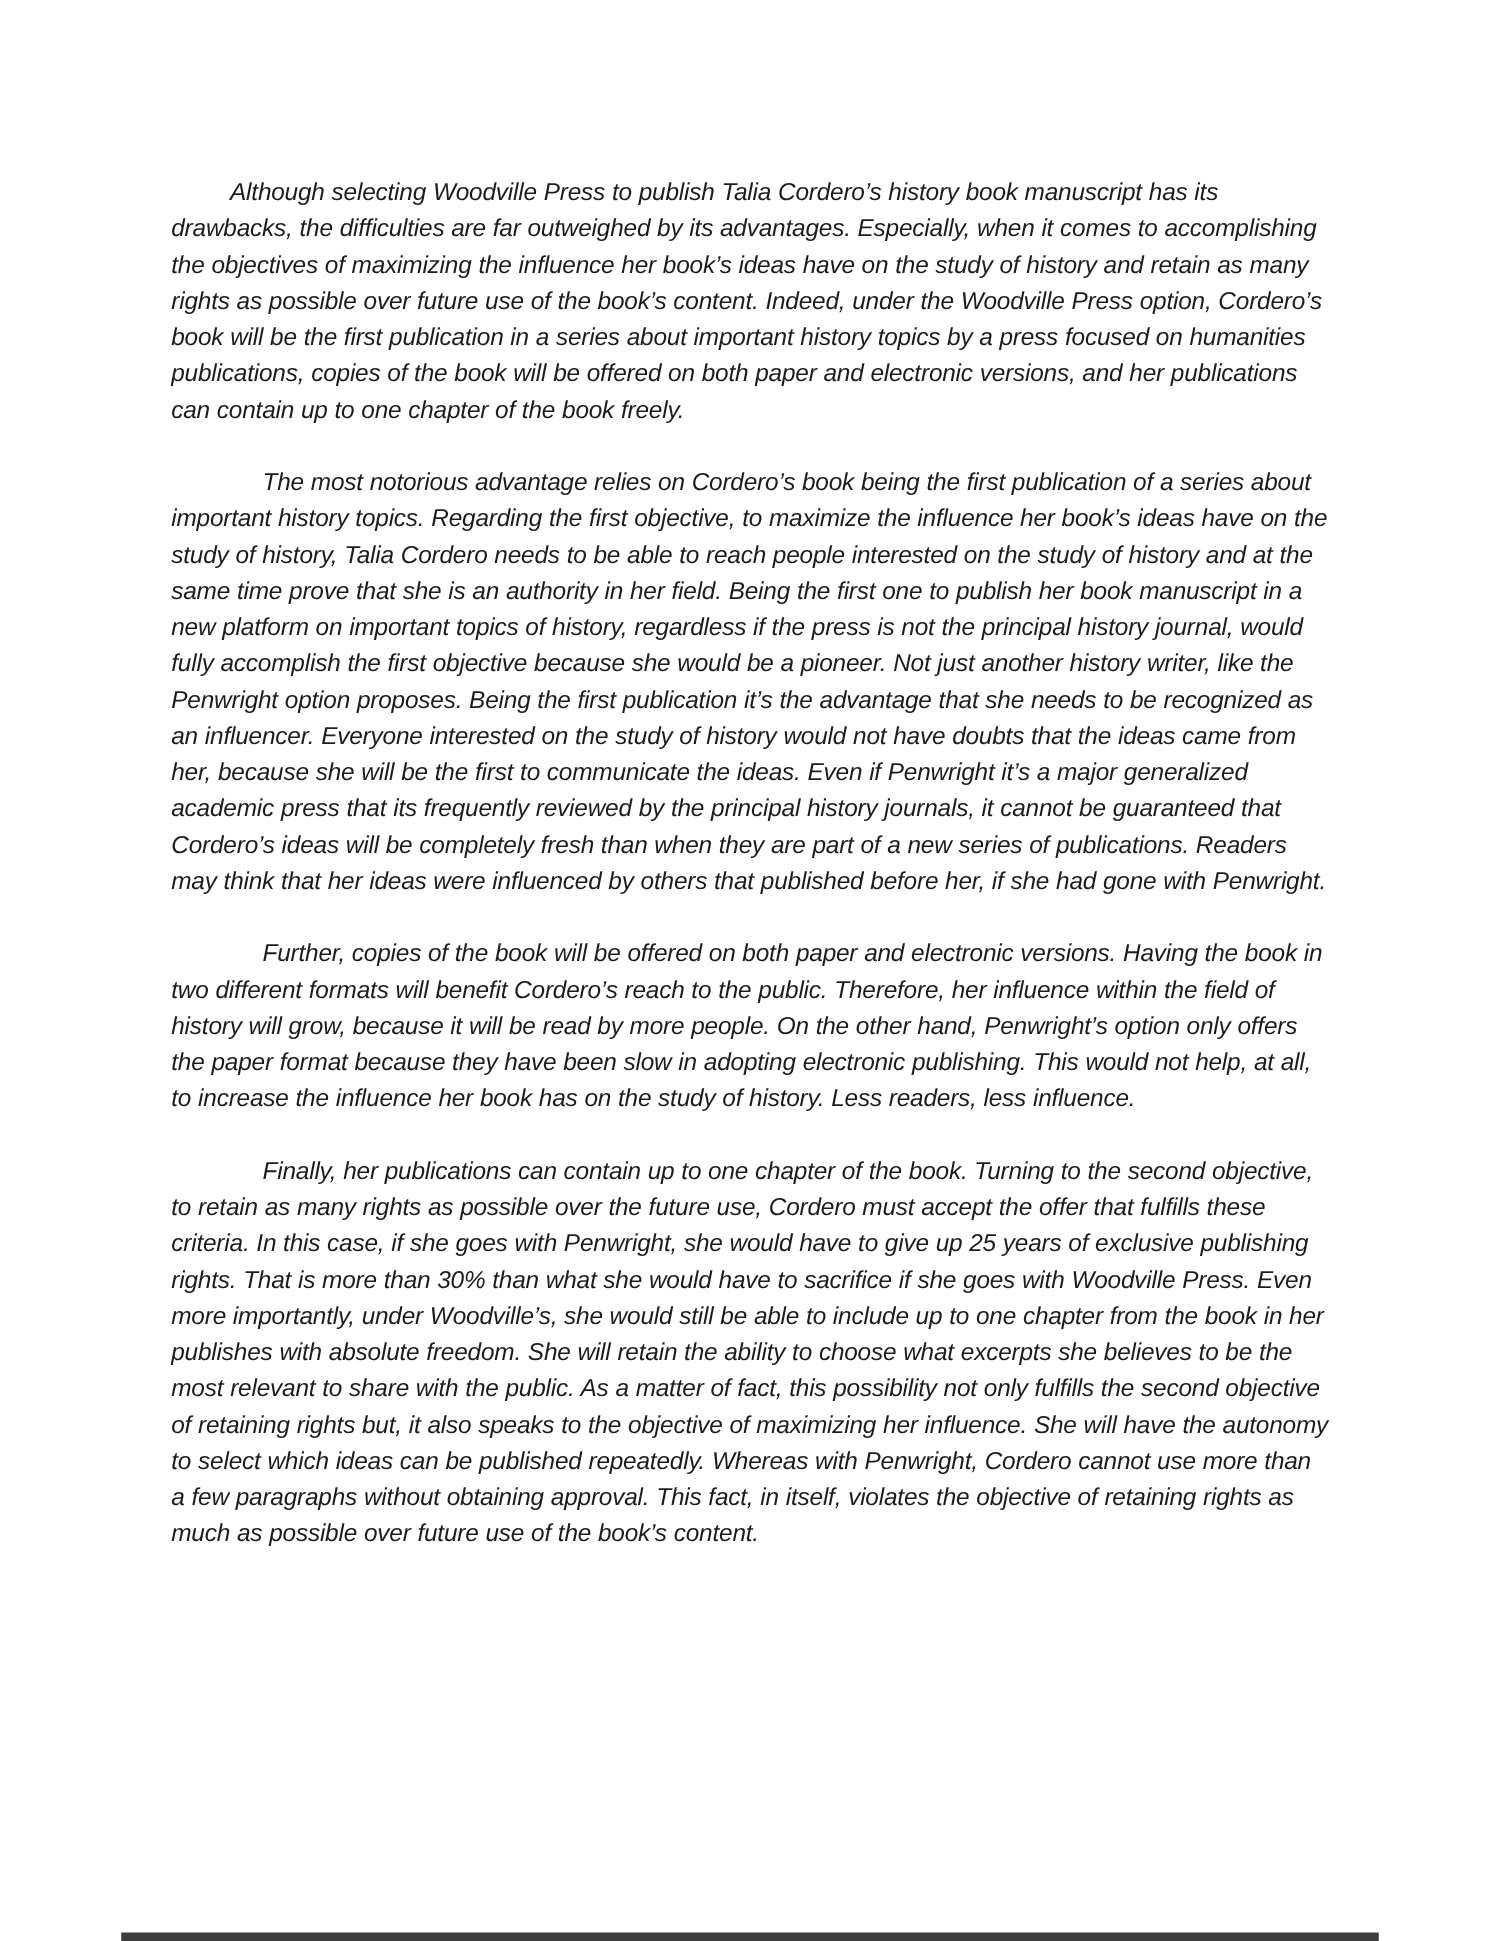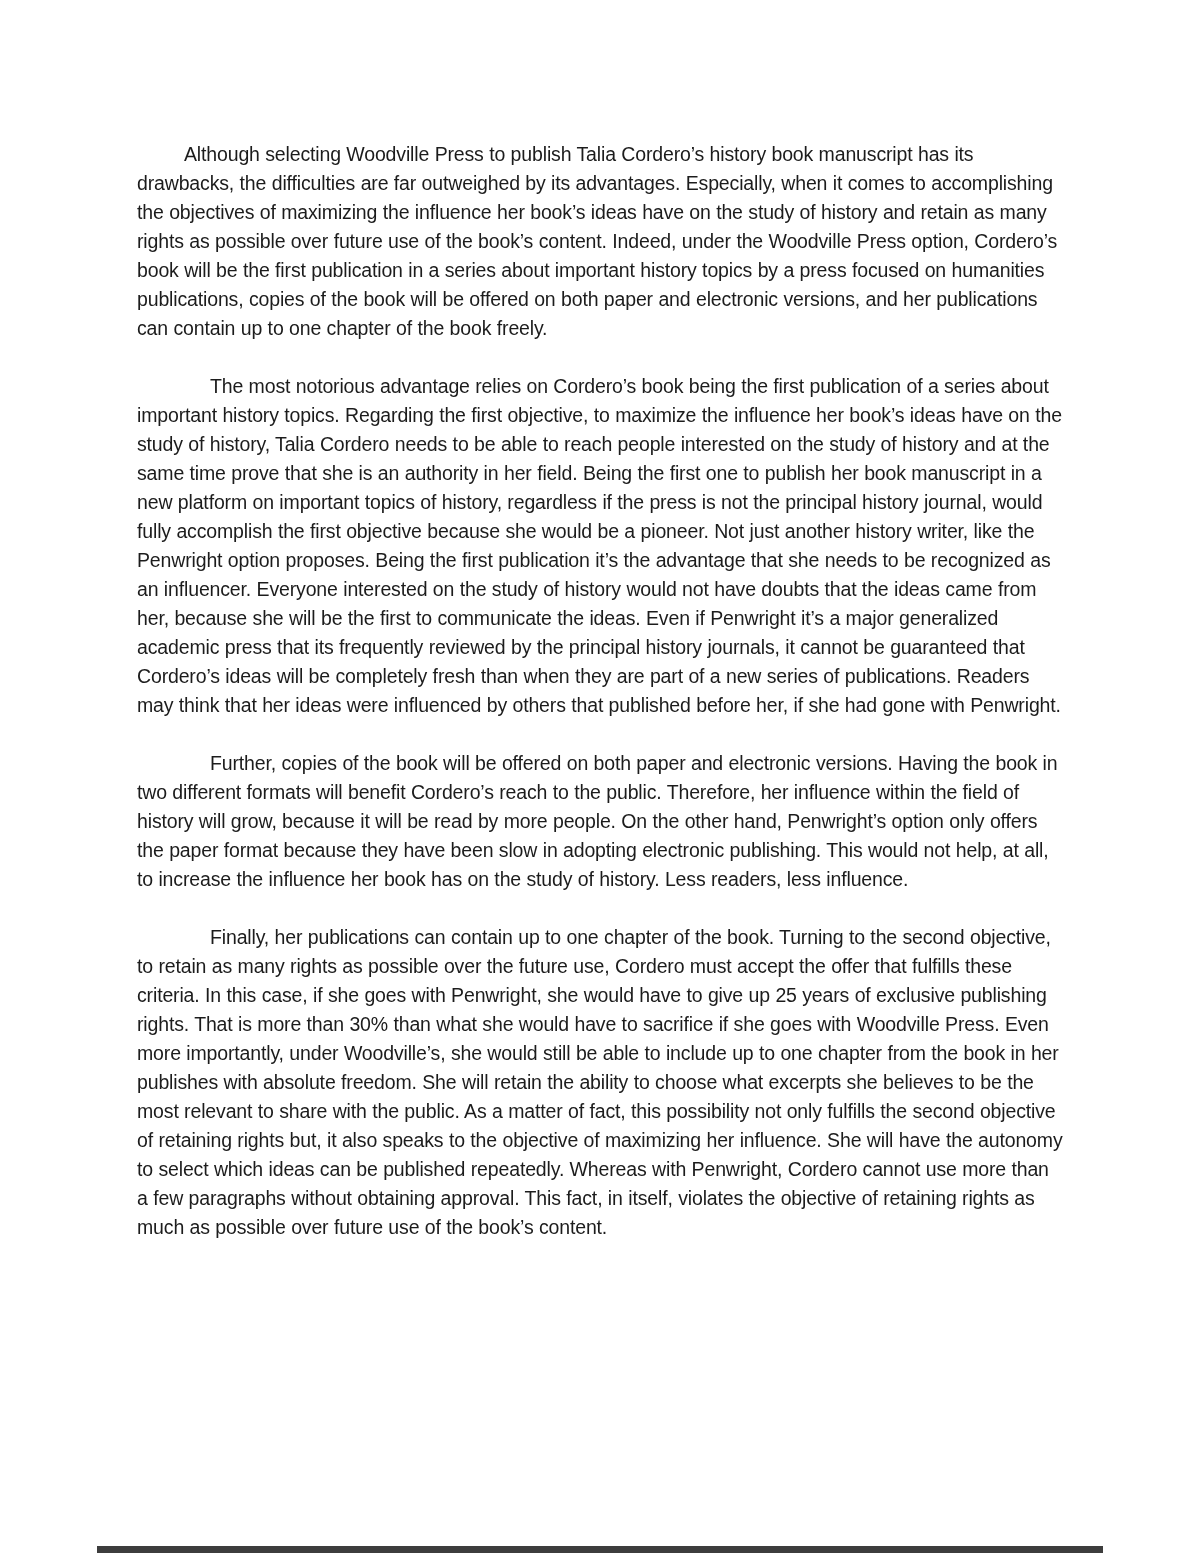--- a/index.html
+++ b/index.html
@@ -14,20 +14,21 @@
     overflow: hidden;
     font-family: "Liberation Sans", "DejaVu Sans", sans-serif;
   }
   .page {
     position: absolute;
     left: 0;
     top: 0;
     width: 1200px;
     height: 1553px;
     background: #ffffff;
+    font-style: italic;
   }
   .text-block {
     position: absolute;
     left: 137px;
     top: 140px;
     width: 926px;
   }
   .para {
     margin: 0 0 29px 0;
     font-size: 19.5px;

